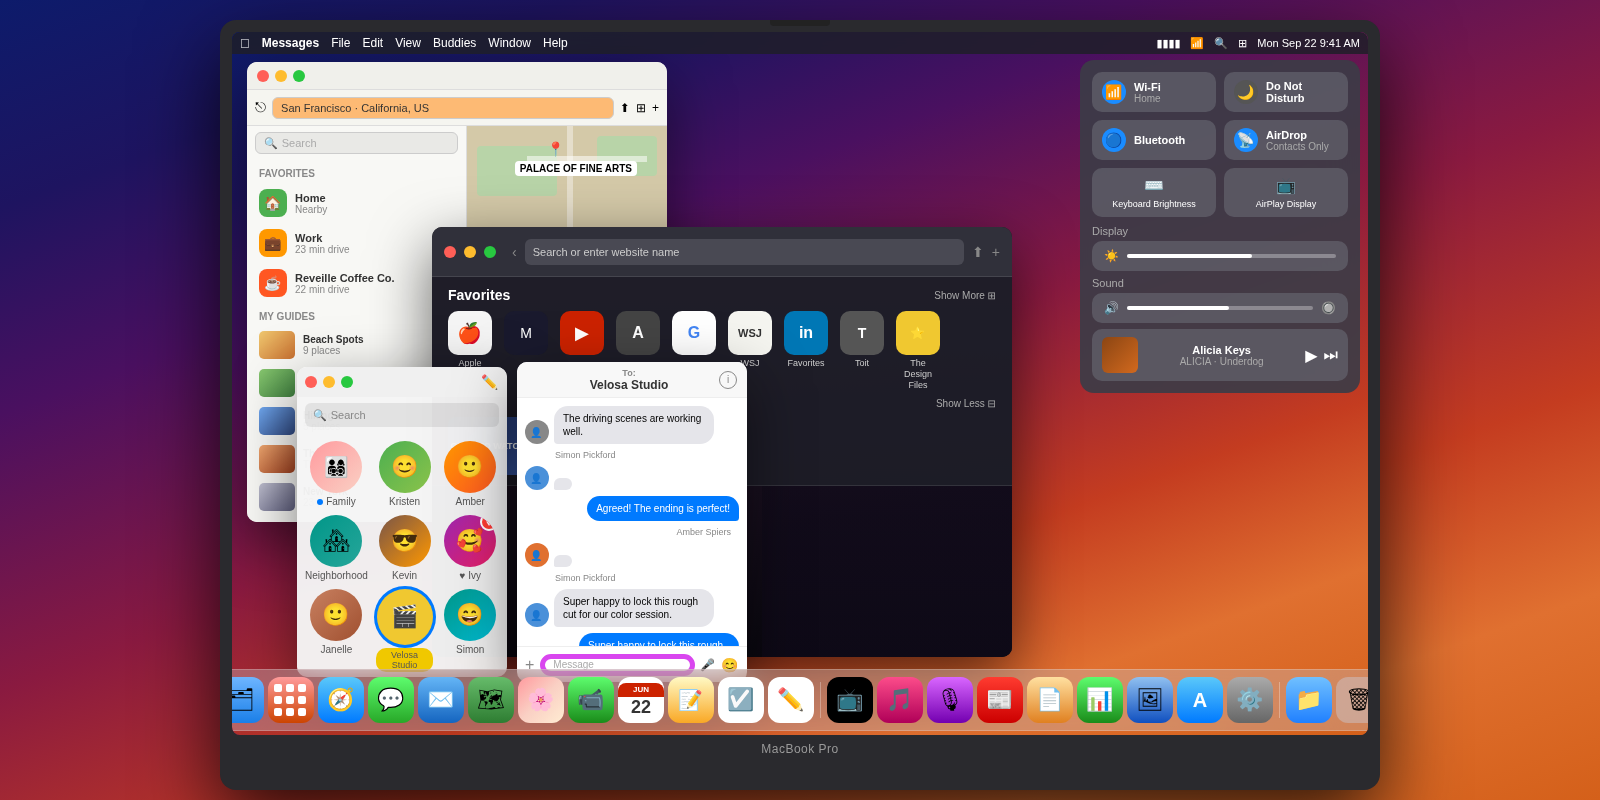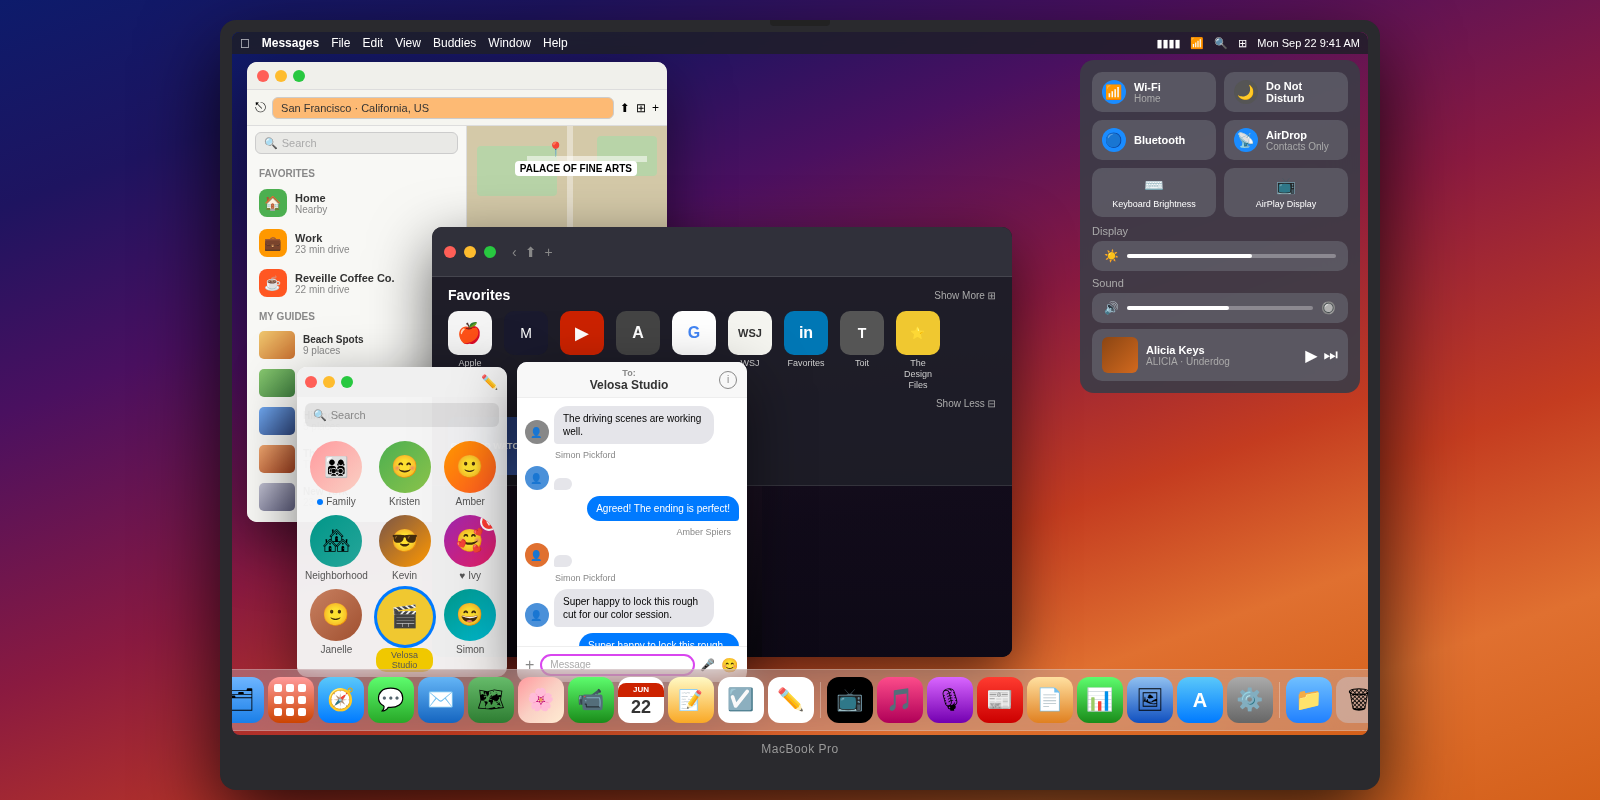--- a/index.html
+++ b/index.html
@@ -190,21 +190,21 @@
     }
 
     .now-playing-art {
       width: 36px;
       height: 36px;
       border-radius: 6px;
       background: linear-gradient(135deg, #8B4513, #D2691E);
       flex-shrink: 0;
     }
 
-    .now-playing-info { flex: 1; }
+    .now-playing-info { flex: 1; text-align: center; }
     .now-playing-title { font-size: 11px; font-weight: 600; }
     .now-playing-artist { font-size: 10px; color: #aaa; }
 
     .now-playing-controls {
       display: flex;
       gap: 6px;
       font-size: 16px;
     }
 
     
@@ -646,21 +646,21 @@
       display: flex;
       align-items: center;
       padding: 0 8px;
       gap: 6px;
     }
 
     .chat-input-field {
       flex: 1;
       height: 22px;
       border-radius: 12px;
-      border: 2px solid #d946ef;
+      border: 5px solid #d946ef;
       display: flex;
       align-items: center;
       padding: 0 8px;
       font-size: 10px;
       color: #aaa;
     }
 
     
     .dock {
       position: absolute;
@@ -958,20 +958,23 @@
         </div>
       </div>
     </div>
 
     <div class="safari-window">
       <div class="safari-titlebar">
         <div class="traffic-light tl-red"></div>
         <div class="traffic-light tl-yellow"></div>
         <div class="traffic-light tl-green"></div>
         <span style="color:#888; font-size:14px; margin-left:8px;">‹</span>
+        <div class="safari-url-bar">
+          <span>Search or enter website name</span>
+        </div>
         <span style="color:#888; font-size:14px;">⬆</span>
         <span style="color:#888; font-size:14px;">+</span>
       </div>
       <div class="safari-content">
         <div class="safari-bg"></div>
 
         <div style="position:absolute; right:0; bottom:0; width:250px; height:380px; background:linear-gradient(170deg, transparent 20%, rgba(15,10,25,0.7) 60%); pointer-events:none;"></div>
 
         <div class="favorites-bar">
           <div style="display:flex; justify-content:space-between; align-items:center; margin-bottom:8px;">

